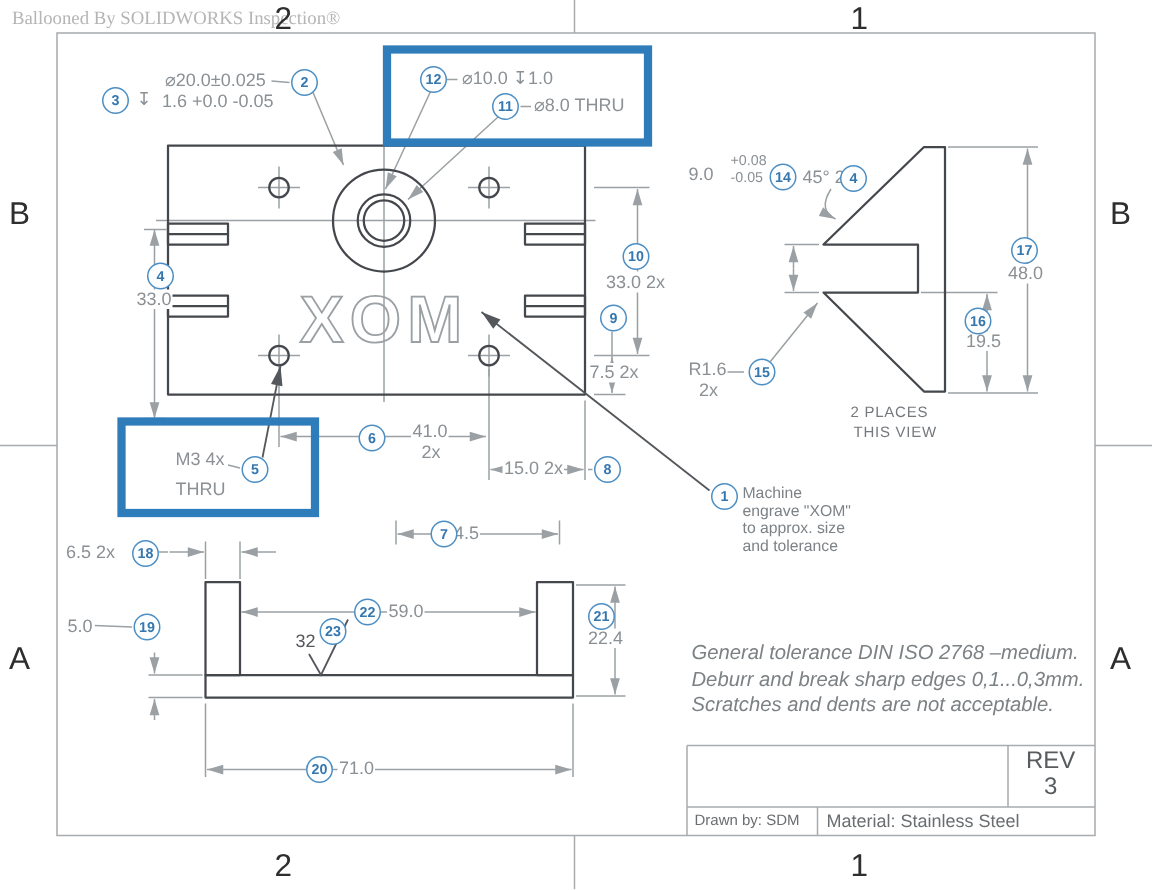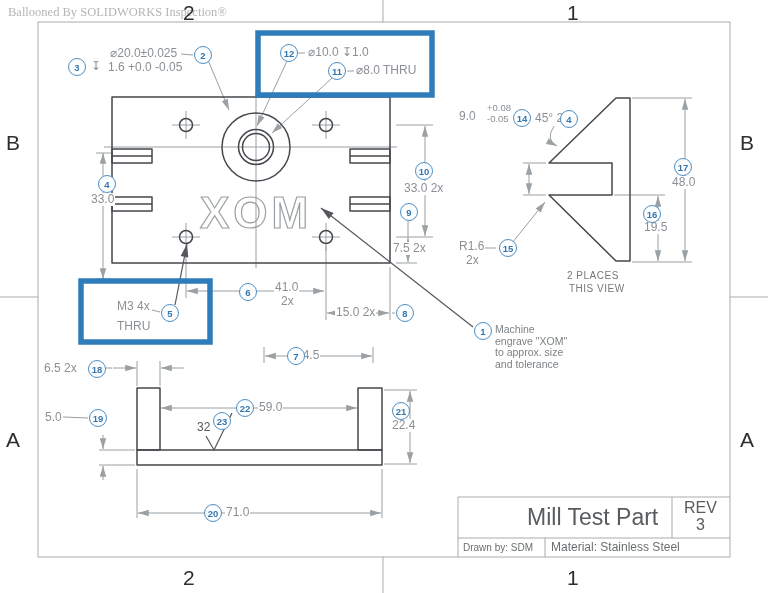--- a/index.html
+++ b/index.html
@@ -224,22 +224,26 @@
   <div class="places" style="left:567px;top:270px">2 PLACES</div>
   <div class="places" style="left:569px;top:283px">THIS VIEW</div>
 
   <div id="note-engrave">
     <div>Machine</div>
     <div>engrave "XOM"</div>
     <div>to approx. size</div>
     <div>and tolerance</div>
   </div>
 
-
-  <div id="tb-title">Mill Test Part</div>
+  <div id="general-notes">
+    <div>General tolerance DIN ISO 2768 –medium.</div>
+    <div>Deburr and break sharp edges 0,1...0,3mm.</div>
+    <div>Scratches and dents are not acceptable.</div>
+  </div>
+
   <div id="tb-rev">REV</div>
   <div id="tb-rev-val">3</div>
   <div id="tb-drawn">Drawn by: SDM</div>
   <div id="tb-material">Material: Stainless Steel</div>
 
   <div class="balloon" style="left:474px;top:322px">1</div>
   <div class="balloon" style="left:194px;top:46px">2</div>
   <div class="balloon" style="left:68px;top:58px">3</div>
   <div class="balloon" style="left:98px;top:175px">4</div>
   <div class="balloon" style="left:161px;top:304px">5</div>

